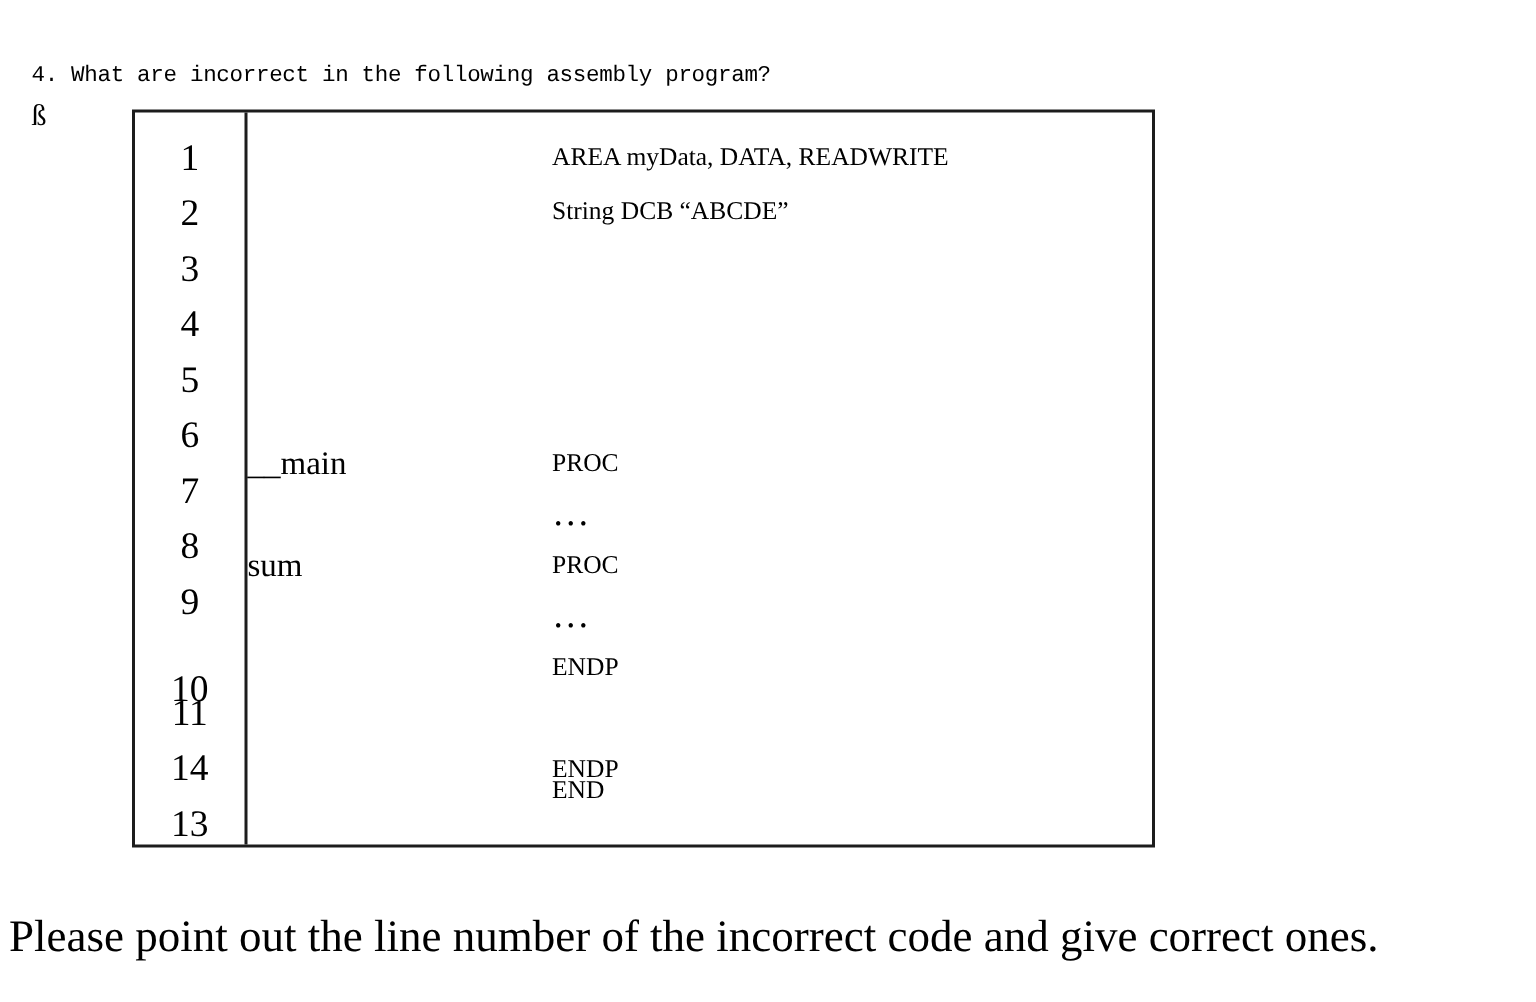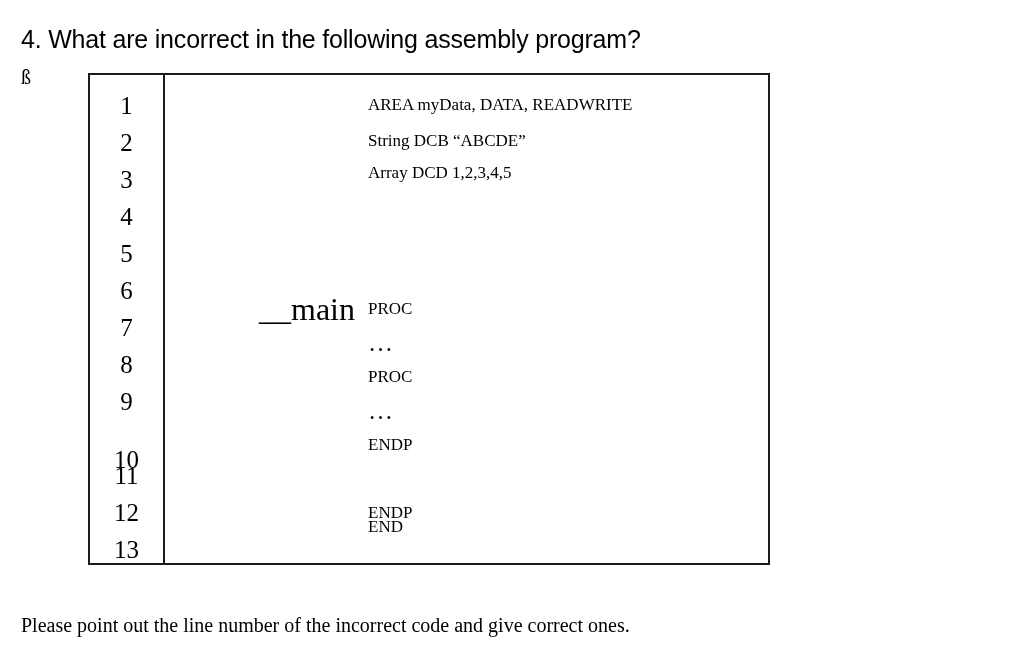--- a/index.html
+++ b/index.html
@@ -13,23 +13,23 @@
     position: relative;
     overflow: hidden;
     font-family: "Liberation Serif", "DejaVu Serif", serif;
     color: #000000;
   }
 
   
   #question-heading {
     position: absolute;
     left: 21px;
-    top: 26px;
-    font-family: Liberation Sans, sans-serif;
-    font-size: 25px;
+    top: 38px;
+    font-family: Liberation Mono, monospace;
+    font-size: 15px;
     line-height: 26px;
     letter-spacing: -0.2px;
     white-space: nowrap;
   }
 
   
   #stray-glyph {
     position: absolute;
     left: 21px;
     top: 66px;
@@ -88,45 +88,44 @@
     left: 0;
     right: 0;
     height: 34px;
     white-space: nowrap;
   }
   .code-label {
     position: absolute;
     left: 0px;
     top: 0;
     width: 190px;
-    text-align: right;
-    font-family: "Liberation Serif", "DejaVu Serif", serif;
-    font-size: 32px;
+    font-family: "Liberation Serif", "DejaVu Serif", serif;
+    font-size: 22px;
     line-height: 34px;
   }
   .code-text {
     position: absolute;
     left: 203px;
     top: 0;
     font-family: "Liberation Serif", "DejaVu Serif", serif;
     font-size: 17px;
     line-height: 34px;
   }
   .code-text.ellipsis {
     font-size: 25px;
     letter-spacing: 1px;
   }
 
   
   #footer-instruction {
     position: absolute;
-    left: 21px;
+    left: 6px;
     top: 609px;
     font-family: "Liberation Serif", "DejaVu Serif", serif;
-    font-size: 20px;
+    font-size: 30px;
     line-height: 32px;
     white-space: nowrap;
   }
 </style>
 </head>
 <body>
 
 <div id="question-heading">4. What are incorrect in the following assembly program?</div>
 
 <div id="stray-glyph">ß</div>
@@ -138,52 +137,49 @@
     <div class="line-number" style="top:55px">2</div>
     <div class="line-number" style="top:92px">3</div>
     <div class="line-number" style="top:129px">4</div>
     <div class="line-number" style="top:166px">5</div>
     <div class="line-number" style="top:203px">6</div>
     <div class="line-number" style="top:240px">7</div>
     <div class="line-number" style="top:277px">8</div>
     <div class="line-number" style="top:314px">9</div>
     <div class="line-number" style="top:372px">10</div>
     <div class="line-number" style="top:388px">11</div>
-    <div class="line-number" style="top:425px">12</div>
+    <div class="line-number" style="top:425px">14</div>
     <div class="line-number" style="top:462px">13</div>
   </div>
 
   <div id="code-table-divider"></div>
 
   <div id="code-column">
     <div class="code-row" style="top:13px">
       <span class="code-label"></span>
       <span class="code-text">AREA myData, DATA, READWRITE</span>
     </div>
     <div class="code-row" style="top:49px">
       <span class="code-label"></span>
       <span class="code-text">String DCB “ABCDE”</span>
-    </div>
-    <div class="code-row" style="top:81px">
-      <span class="code-label"></span>
-      <span class="code-text">Array DCD 1,2,3,4,5</span>
     </div>
     <div class="code-row" style="top:115px">
       <span class="code-label"></span>
       <span class="code-text"></span>
     </div>
     <div class="code-row" style="top:217px">
       <span class="code-label">__main</span>
       <span class="code-text">PROC</span>
     </div>
     <div class="code-row" style="top:251px">
       <span class="code-label"></span>
       <span class="code-text ellipsis">…</span>
     </div>
     <div class="code-row" style="top:285px">
+      <span class="code-label">sum</span>
       <span class="code-text">PROC</span>
     </div>
     <div class="code-row" style="top:319px">
       <span class="code-label"></span>
       <span class="code-text ellipsis">…</span>
     </div>
     <div class="code-row" style="top:353px">
       <span class="code-label"></span>
       <span class="code-text">ENDP</span>
     </div>

